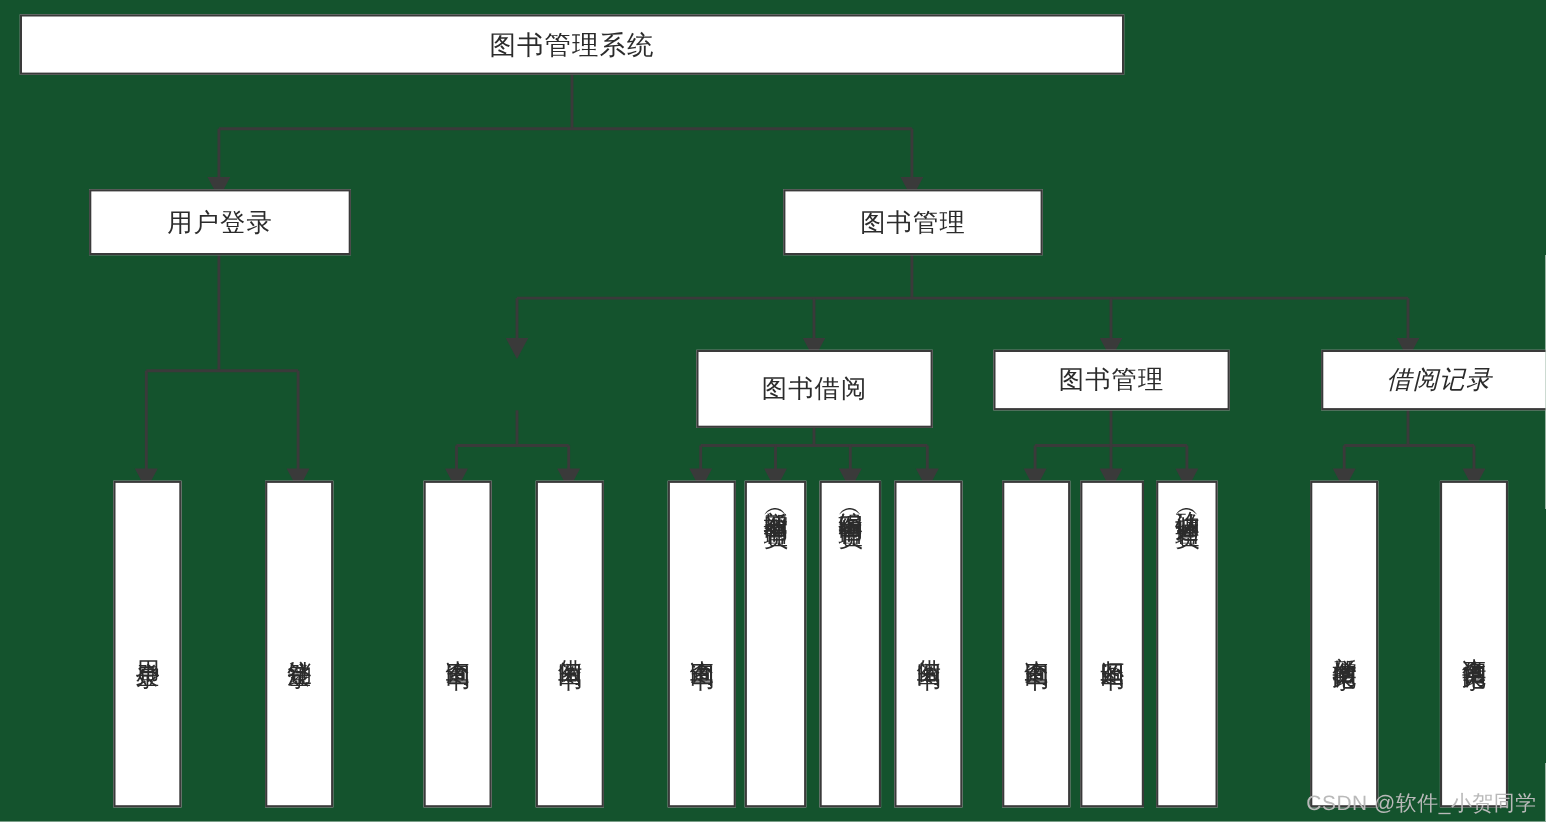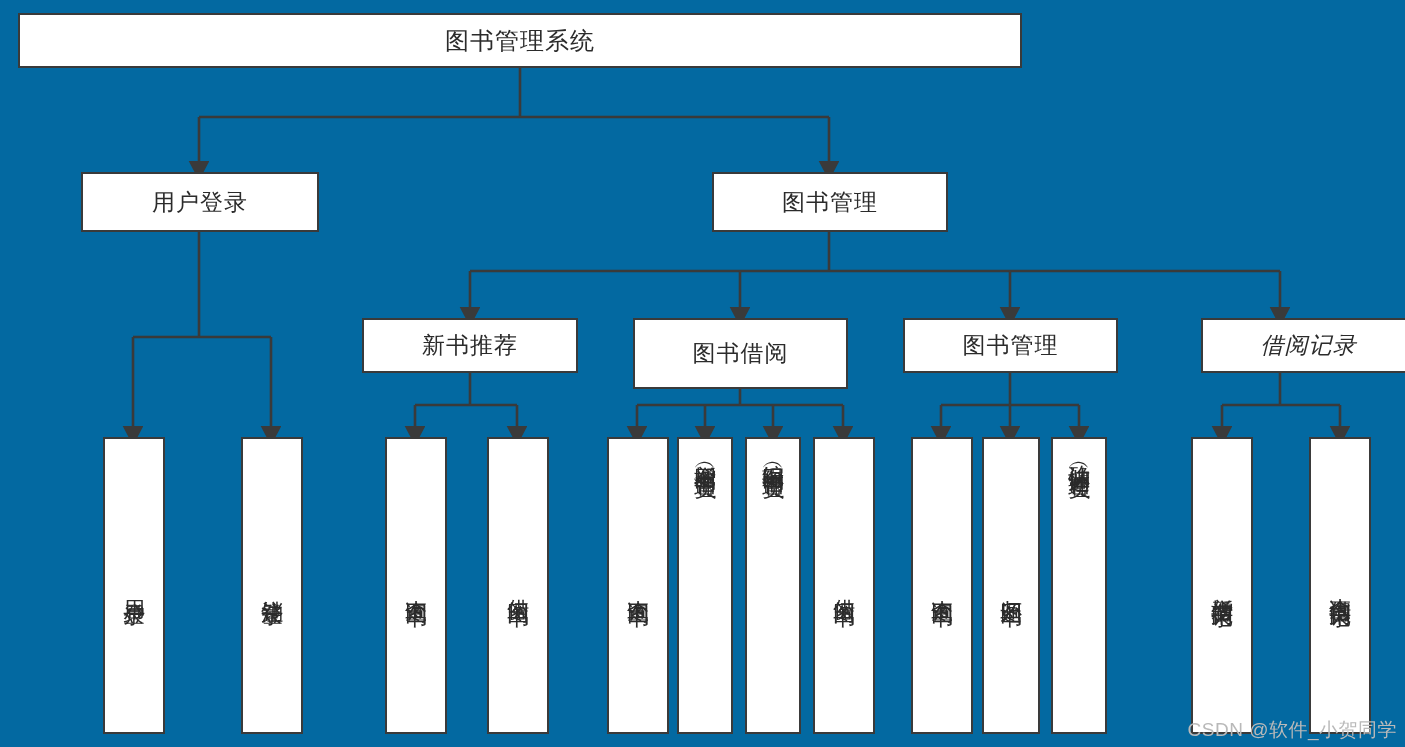--- a/index.html
+++ b/index.html
@@ -10,21 +10,21 @@
   body {
     width: 1405px;
     height: 747px;
     font-family: "Liberation Sans", "DejaVu Sans", sans-serif;
     overflow: hidden;
   }
   #diagram-root {
     position: relative;
     width: 1405px;
     height: 747px;
-    background: #0369a1;
+    background: #14532d;
   }
   svg.wires {
     position: absolute;
     left: 0;
     top: 0;
     width: 1405px;
     height: 747px;
   }
   .node {
     position: absolute;
@@ -131,23 +131,20 @@
     <span>图书管理系统</span>
   </div>
 
   <div class="node horiz" style="left:81px; top:172px; width:238px; height:60px;">
     <span>用户登录</span>
   </div>
   <div class="node horiz" style="left:712px; top:172px; width:236px; height:60px;">
     <span>图书管理</span>
   </div>
 
-  <div class="node horiz" style="left:362px; top:318px; width:216px; height:55px;">
-    <span>新书推荐</span>
-  </div>
   <div class="node horiz" style="left:633px; top:318px; width:215px; height:71px;">
     <span>图书借阅</span>
   </div>
   <div class="node horiz" style="left:903px; top:318px; width:215px; height:55px;">
     <span>图书管理</span>
   </div>
   <div class="node horiz" style="left:1201px; top:318px; width:215px; height:55px;font-style:italic;">
     <span>借阅记录</span>
   </div>
 

